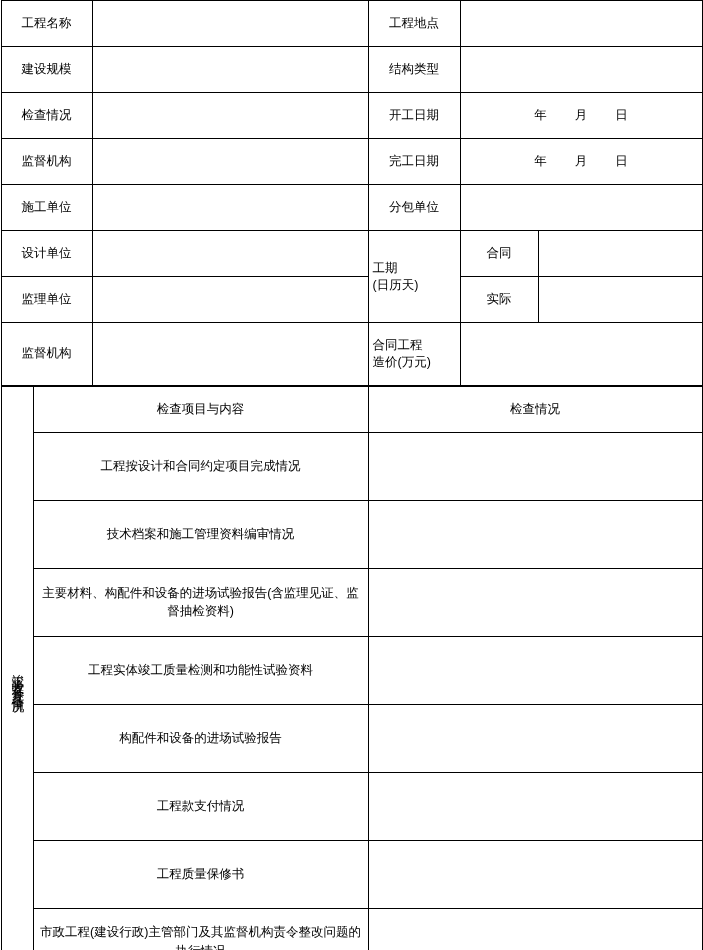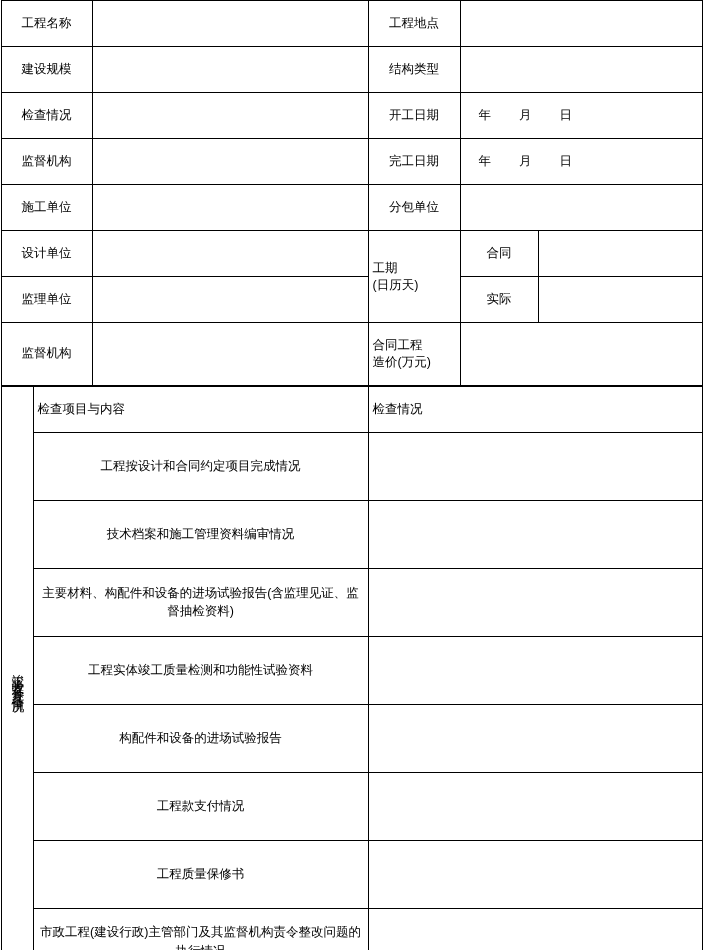--- a/index.html
+++ b/index.html
@@ -33,21 +33,21 @@
     box-sizing: border-box;
   }
   .lbl {
     text-align: center;
     white-space: nowrap;
   }
   .val {
     text-align: left;
   }
   .datecell {
-    text-align: left;
+    text-align: center;
     letter-spacing: 0px;
   }
   .datecell span {
     display: inline-block;
     margin: 0 14px;
   }
   .two-line {
     text-align: left;
     line-height: 1.35;
   }
@@ -59,21 +59,21 @@
   .vertical-label .vtext {
     writing-mode: vertical-rl;
     text-orientation: upright;
     letter-spacing: 3px;
     margin: 0 auto;
     font-size: 12.5px;
     line-height: 1.1;
     display: inline-block;
   }
   .hdr {
-    text-align: left;
+    text-align: center;
     font-size: 12.5px;
   }
   .item {
     text-align: center;
     padding-left: 8px;
     line-height: 1.5;
   }
   .blank { }
 </style>
 </head>

